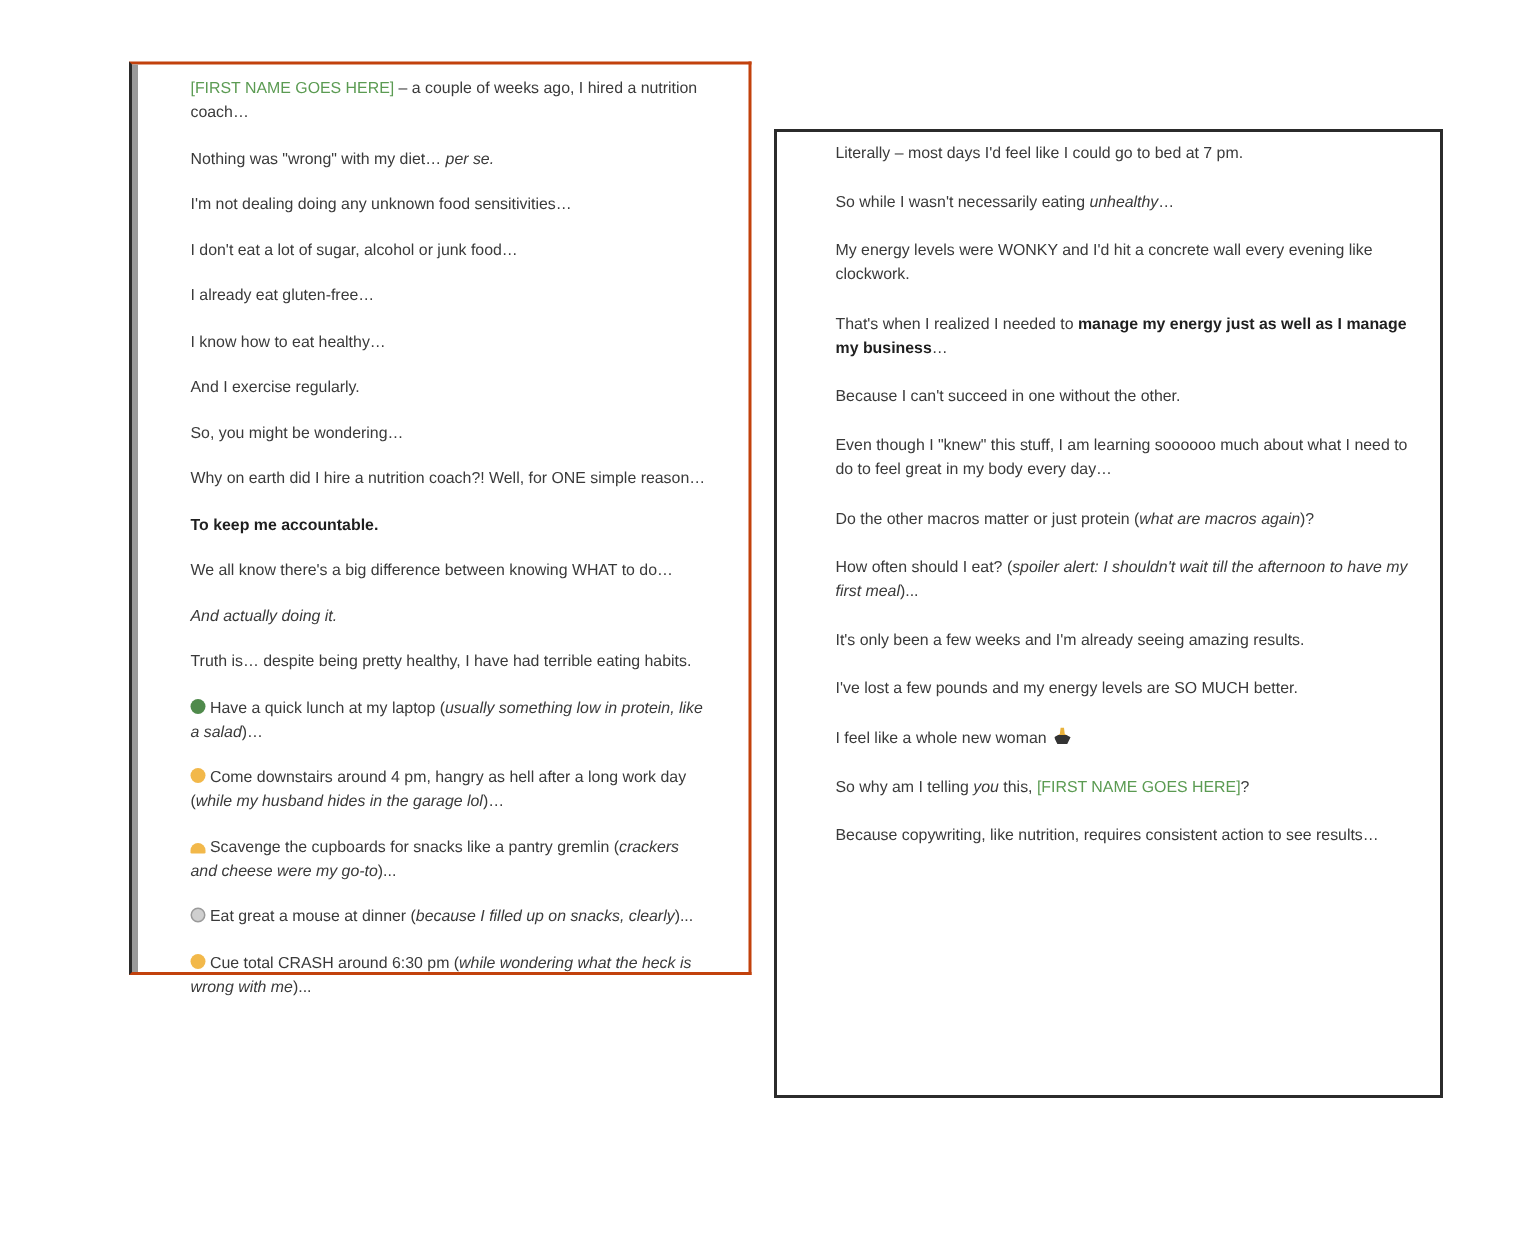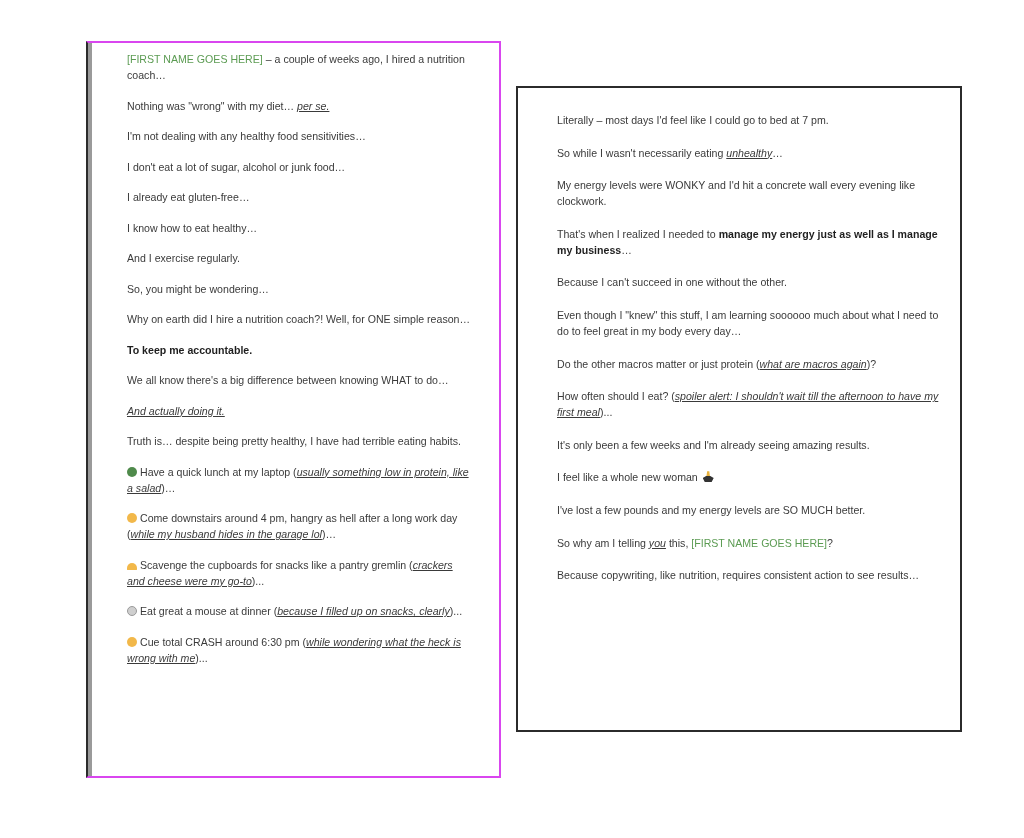--- a/index.html
+++ b/index.html
@@ -17,22 +17,22 @@
     }
     .panel {
       position: absolute;
       background: #ffffff;
       box-sizing: border-box;
     }
     #panel-left {
       left: 86px;
       top: 41px;
       width: 415px;
-      height: 737px;
-      border: 2px solid #d946ef;
+      height: 609px;
+      border: 2px solid #c2410c;
       border-left: 2px solid #2b2b2b;
     }
     #panel-left::before {
       content: "";
       position: absolute;
       left: 0;
       top: 0;
       bottom: 0;
       width: 4px;
       background: #9a9a9a;
@@ -51,31 +51,30 @@
     }
     #panel-left .content {
       left: 39px;
       top: 8px;
       width: 345px;
     }
     #panel-right .content {
       left: 39px;
       top: 6px;
       width: 385px;
-      margin-top: 18px;
     }
     p {
       margin: 0 0 14.5px 0;
     }
     #panel-right p {
       margin: 0 0 16.6px 0;
     }
     .green { color: #5b9b52; }
     .b { font-weight: bold; color: #1f1f1f; }
-    .i { font-style: italic; text-decoration: underline; }
+    .i { font-style: italic; }
     .emoji {
       display: inline-block;
       width: 10px;
       height: 10px;
       border-radius: 50%;
       vertical-align: -1px;
       margin-right: 3px;
       position: relative;
     }
     .e-coffee { background: #5a5a5a; border-radius: 2px 2px 5px 5px; height: 6px; vertical-align: 1px; }
@@ -91,21 +90,21 @@
       margin-left: 2px;
     }
   </style>
 </head>
 <body>
 
 <div class="panel" id="panel-left">
   <div class="content">
     <p><span class="green">[FIRST NAME GOES HERE]</span><span> – a couple of weeks ago, I hired a nutrition coach…</span></p>
     <p><span>Nothing was "wrong" with my diet… </span><span class="i">per se.</span></p>
-    <p>I'm not dealing with any healthy food sensitivities…</p>
+    <p>I'm not dealing doing any unknown food sensitivities…</p>
     <p>I don't eat a lot of sugar, alcohol or junk food…</p>
     <p>I already eat gluten-free…</p>
     <p>I know how to eat healthy…</p>
     <p>And I exercise regularly.</p>
     <p>So, you might be wondering…</p>
     <p>Why on earth did I hire a nutrition coach?! Well, for ONE simple reason…</p>
     <p class="b">To keep me accountable.</p>
     <p>We all know there's a big difference between knowing WHAT to do…</p>
     <p class="i">And actually doing it.</p>
     <p>Truth is… despite being pretty healthy, I have had terrible eating habits.</p>
@@ -122,18 +121,18 @@
   <div class="content">
     <p>Literally – most days I'd feel like I could go to bed at 7 pm.</p>
     <p><span>So while I wasn't necessarily eating </span><span class="i">unhealthy</span><span>…</span></p>
     <p>My energy levels were WONKY and I'd hit a concrete wall every evening like clockwork.</p>
     <p><span>That's when I realized I needed to </span><span class="b">manage my energy just as well as I manage my business</span><span>…</span></p>
     <p>Because I can't succeed in one without the other.</p>
     <p>Even though I "knew" this stuff, I am learning soooooo much about what I need to do to feel great in my body every day…</p>
     <p><span>Do the other macros matter or just protein (</span><span class="i">what are macros again</span><span>)?</span></p>
     <p><span>How often should I eat? (</span><span class="i">spoiler alert: I shouldn't wait till the afternoon to have my first meal</span><span>)...</span></p>
     <p>It's only been a few weeks and I'm already seeing amazing results.</p>
+    <p>I've lost a few pounds and my energy levels are SO MUCH better.</p>
     <p><span>I feel like a whole new woman</span> <span class="emoji e-woman"></span></p>
-    <p>I've lost a few pounds and my energy levels are SO MUCH better.</p>
     <p><span>So why am I telling </span><span class="i">you</span><span> this, </span><span class="green">[FIRST NAME GOES HERE]</span><span>?</span></p>
     <p>Because copywriting, like nutrition, requires consistent action to see results…</p>
   </div>
 </div>
 
 </body></html>

